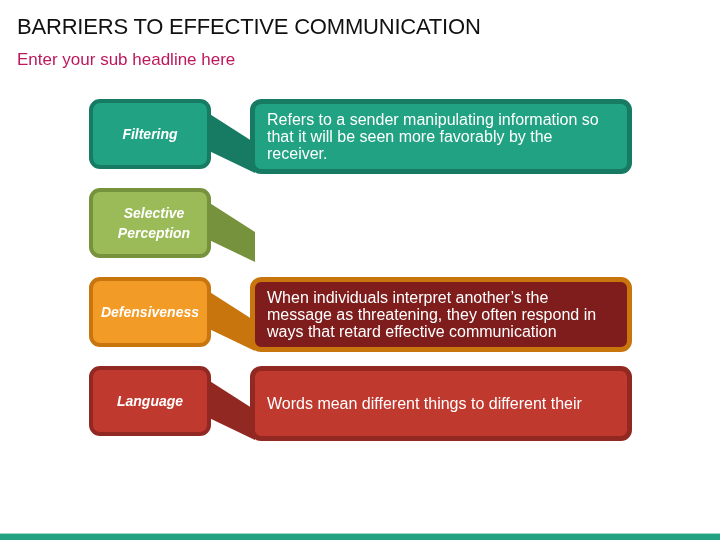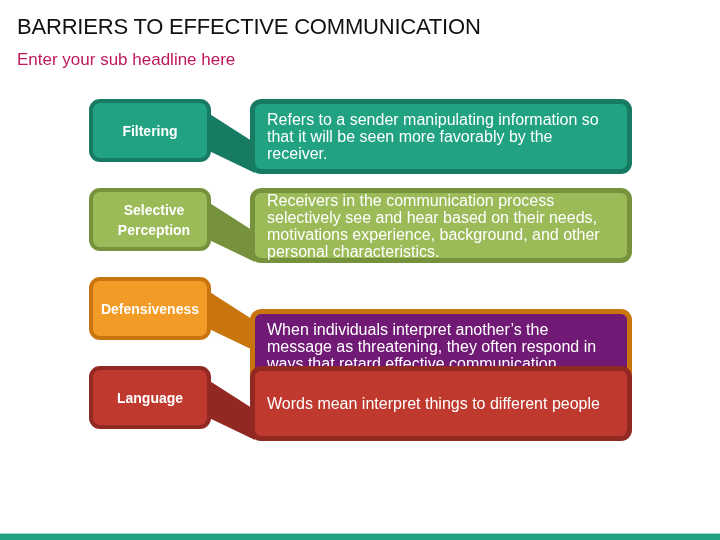--- a/index.html
+++ b/index.html
@@ -2,23 +2,23 @@
 <html><head>
 <meta charset="utf-8">
 <style>
   html, body { margin:0; padding:0; }
   body { width:720px; height:540px; background:#ffffff; position:relative; overflow:hidden;
          font-family:"Liberation Sans", "DejaVu Sans", sans-serif; }
   .title { position:absolute; left:17px; top:14px; font-size:22px; font-weight:normal; color:#111; letter-spacing:-0.2px; }
   .subtitle { position:absolute; left:17px; top:50px; font-size:17px; color:#be185d; }
   .row { position:absolute; left:89px; width:543px; height:75px; }
   .connector { position:absolute; left:0; top:0; width:543px; height:75px; }
-  .label-box { position:absolute; left:0; top:0; width:122px; height:63px; box-sizing:border-box;
+  .label-box { position:absolute; left:0; top:0; width:122px; height:70px; box-sizing:border-box;
                border-radius:11px; border:4px solid; display:flex; align-items:center; justify-content:center;
-               text-align:center; color:#fff; font-weight:bold; font-size:14px; line-height:20px; }
+               text-align:center; color:#fff; font-weight:bold; font-size:14px; line-height:20px;font-style:italic; }
   .desc-box { position:absolute; left:161px; top:0; width:382px; height:75px; box-sizing:border-box;
               border-radius:11px; border:5px solid; display:flex; align-items:center;
               padding:0 12px; color:#fff; font-size:16px; line-height:17px; }
   .bottom-bar { position:absolute; left:0; bottom:0; width:720px; height:6px; background:#20a283; border-top:1px solid #9ed8c8; }
 </style>
 </head>
 <body>
 
 <div class="title">BARRIERS TO EFFECTIVE COMMUNICATION</div>
 <div class="subtitle">Enter your sub headline here</div>
@@ -35,41 +35,38 @@
         <span>Refers to a sender manipulating information so that it will be seen more favorably by the receiver.</span>
       </div>
     </div>
     <div class="row" style="top: 188px;">
       <svg class="connector" viewBox="0 0 543 75">
         <polygon points="116,12 166,44 166,74 116,50" fill="#76923c"></polygon>
       </svg>
       <div class="label-box" style="background: rgb(155, 187, 89); border-color: rgb(118, 146, 60); padding-left: 8px;">
         <span style="display: block; width: 90px;">Selective Perception</span>
       </div>
-      <div class="desc-box" style="background: rgb(155, 187, 89); border-color: rgb(118, 146, 60);">
-        <span>Receivers in the communication process selectively see and hear based on their needs, motivations experience, background, and other personal characteristics.</span>
-      </div>
     </div>
     <div class="row" style="top: 277px;">
       <svg class="connector" viewBox="0 0 543 75">
         <polygon points="116,12 166,44 166,74 116,50" fill="#c8750e"></polygon>
       </svg>
       <div class="label-box" style="background: rgb(242, 155, 38); border-color: rgb(200, 117, 14); text-align: center;">
         <span>Defensiveness</span>
       </div>
-      <div class="desc-box" style="background: #701a75; border-color: rgb(200, 117, 14); margin-top: 32px;">
+      <div class="desc-box" style="background: #7f1d1d; border-color: rgb(200, 117, 14);">
         <span>When individuals interpret another’s the message as threatening, they often respond in ways that retard effective communication</span>
       </div>
     </div>
     <div class="row" style="top: 366px; padding-left: 22px;">
       <svg class="connector" viewBox="0 0 543 75">
         <polygon points="116,12 166,44 166,74 116,50" fill="#922822"></polygon>
       </svg>
       <div class="label-box" style="background: rgb(192, 57, 47); border-color: rgb(146, 40, 34);">
         <span>Language</span>
       </div>
       <div class="desc-box" style="background: rgb(192, 57, 47); border-color: rgb(146, 40, 34);">
-        <span>Words mean interpret things to different people</span>
+        <span>Words mean different things to different their</span>
       </div>
     </div>
   </div>
 
 <div class="bottom-bar"></div>
 
 </body></html>

